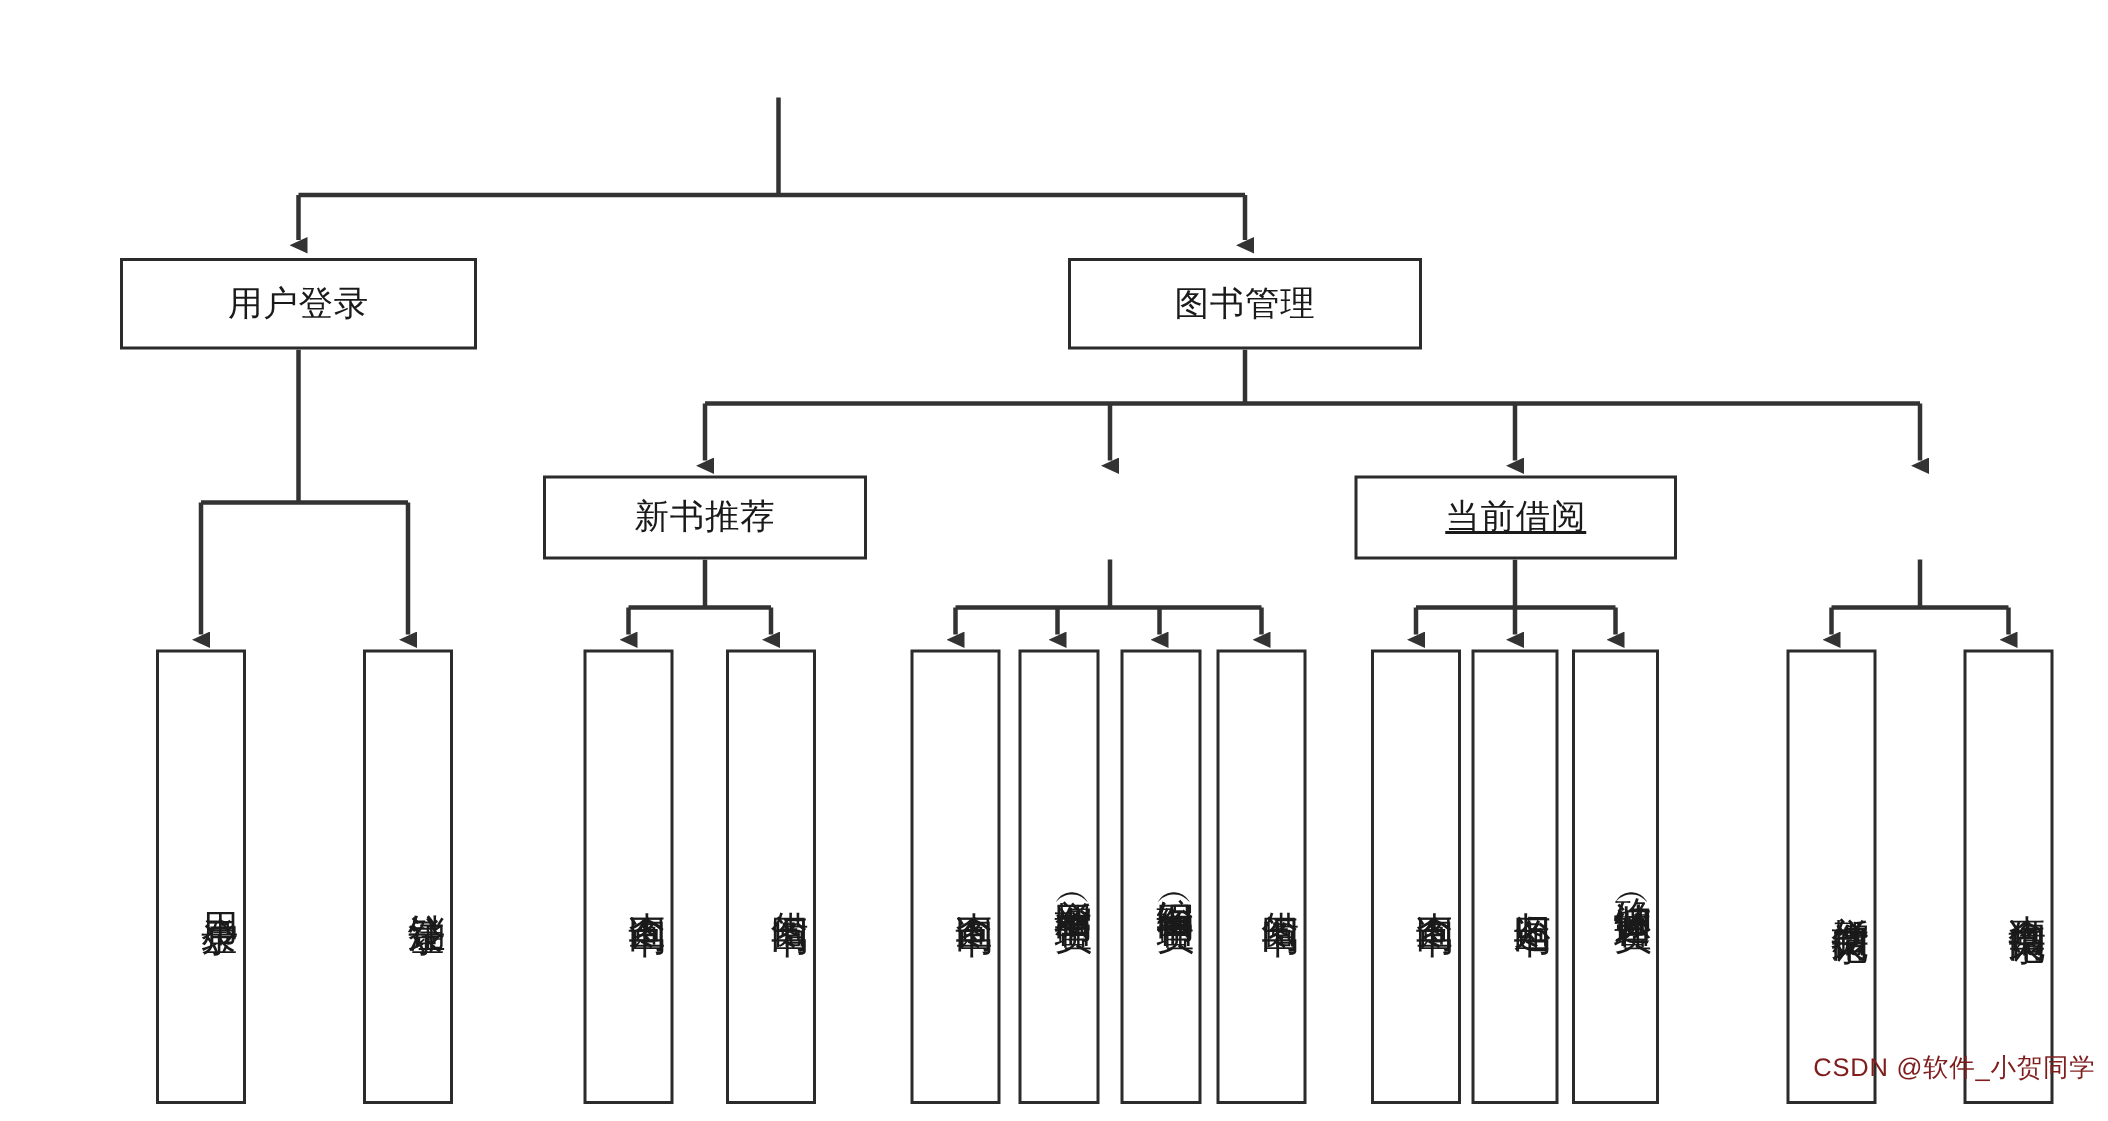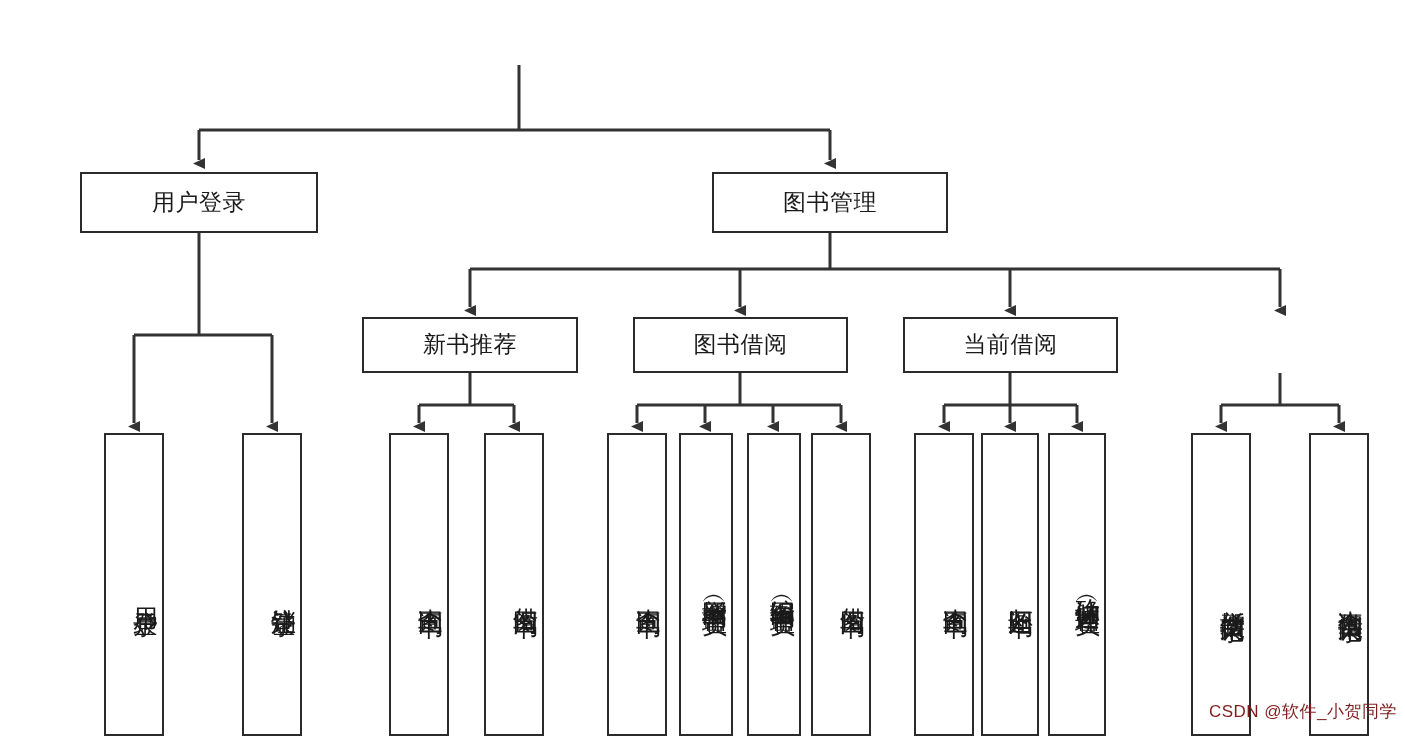--- a/index.html
+++ b/index.html
@@ -140,24 +140,21 @@
   <div class="node node-horizontal" style="left:80px; top:172px; width:238px; height:61px;">
     <span>用户登录</span>
   </div>
   <div class="node node-horizontal" style="left:712px; top:172px; width:236px; height:61px;">
     <span>图书管理</span>
   </div>
 
   <div class="node node-horizontal" style="left:362px; top:317px; width:216px; height:56px;text-align:right;">
     <span>新书推荐</span>
   </div>
-  <div class="node node-horizontal" style="left:633px; top:317px; width:215px; height:56px;">
-    <span>图书借阅</span>
-  </div>
-  <div class="node node-horizontal" style="left:903px; top:317px; width:215px; height:56px;">
+  <div class="node node-horizontal" style="left:903px; top:317px; width:215px; height:56px;text-decoration:underline;">
     <span>当前借阅</span>
   </div>
 
   <div class="node node-vertical" style="left:104px; top:433px; width:60px; height:303px;">
     <span>用户登录</span>
   </div>
   <div class="node node-vertical" style="left:242px; top:433px; width:60px; height:303px;">
     <span>注销登录</span>
   </div>
 

